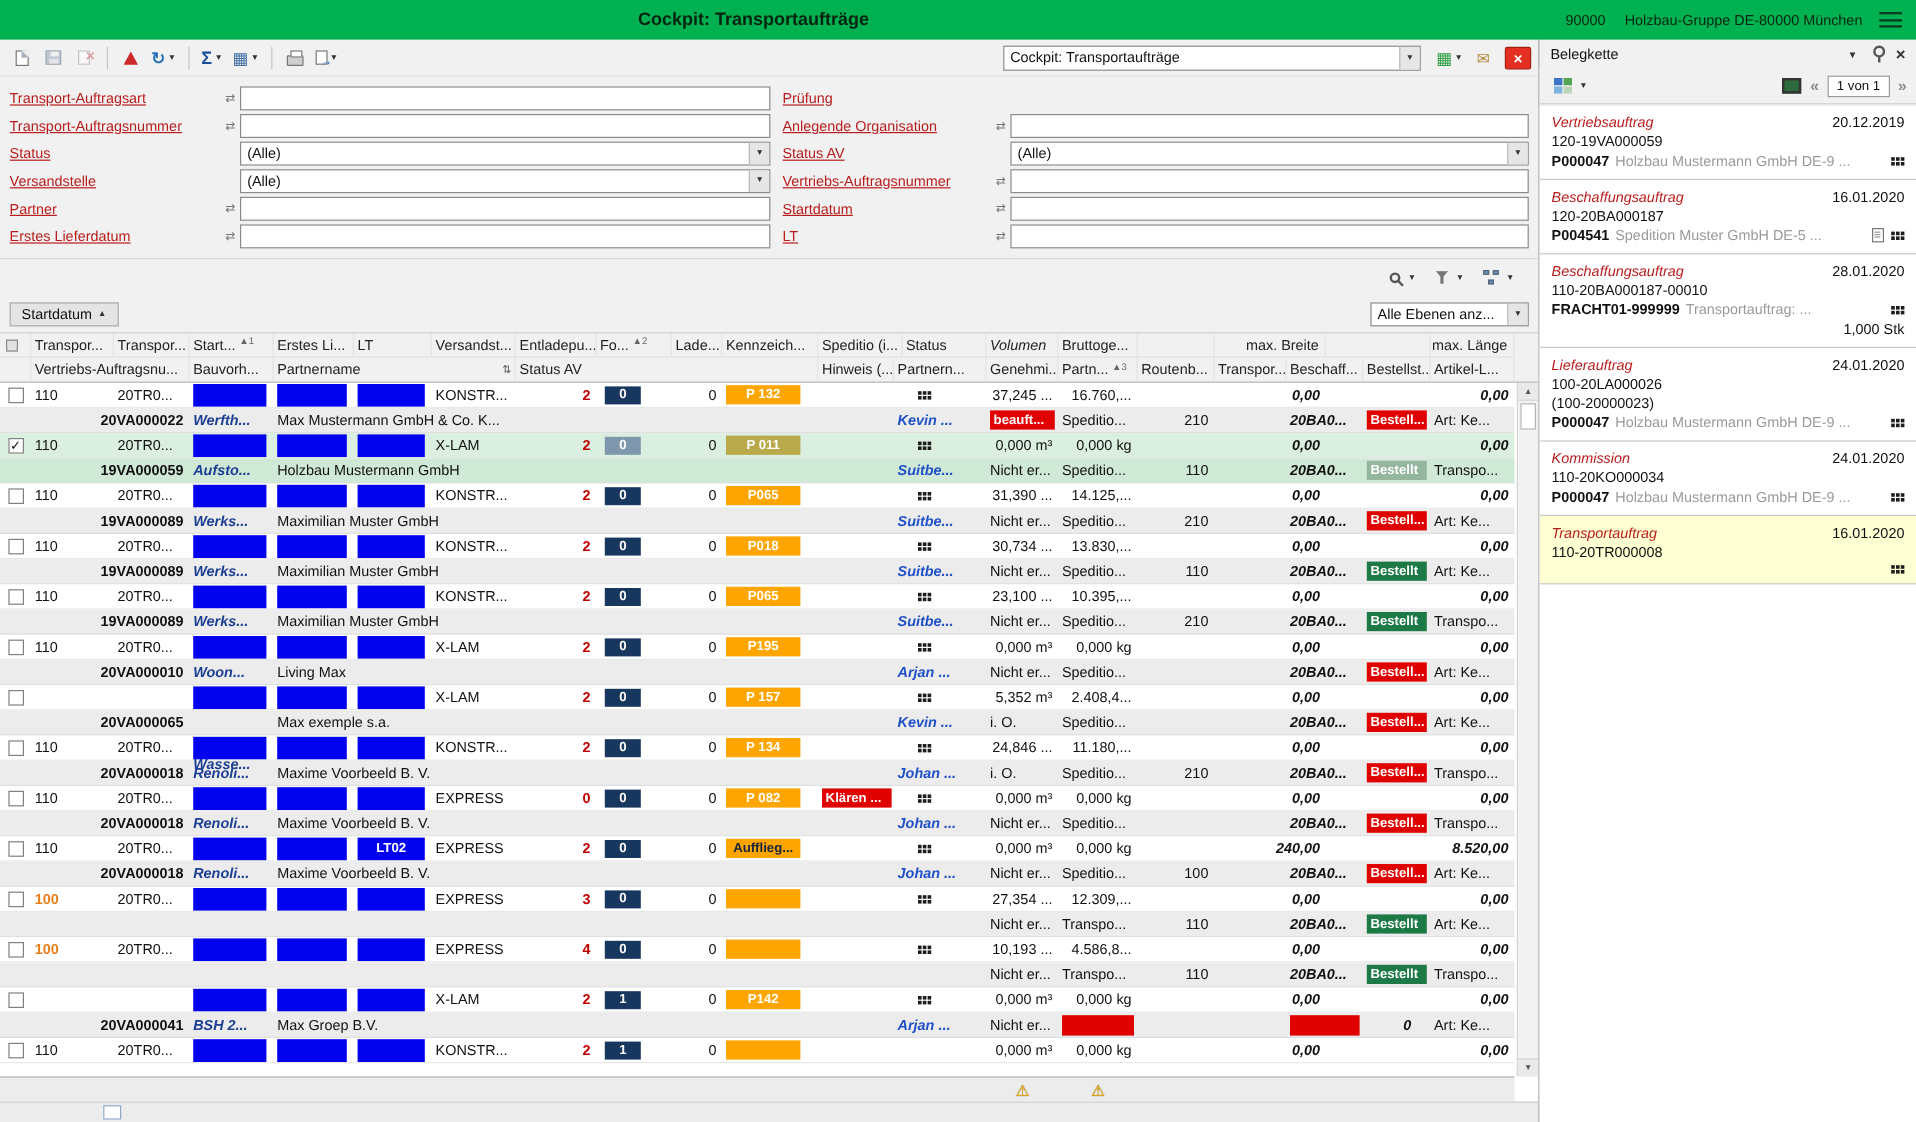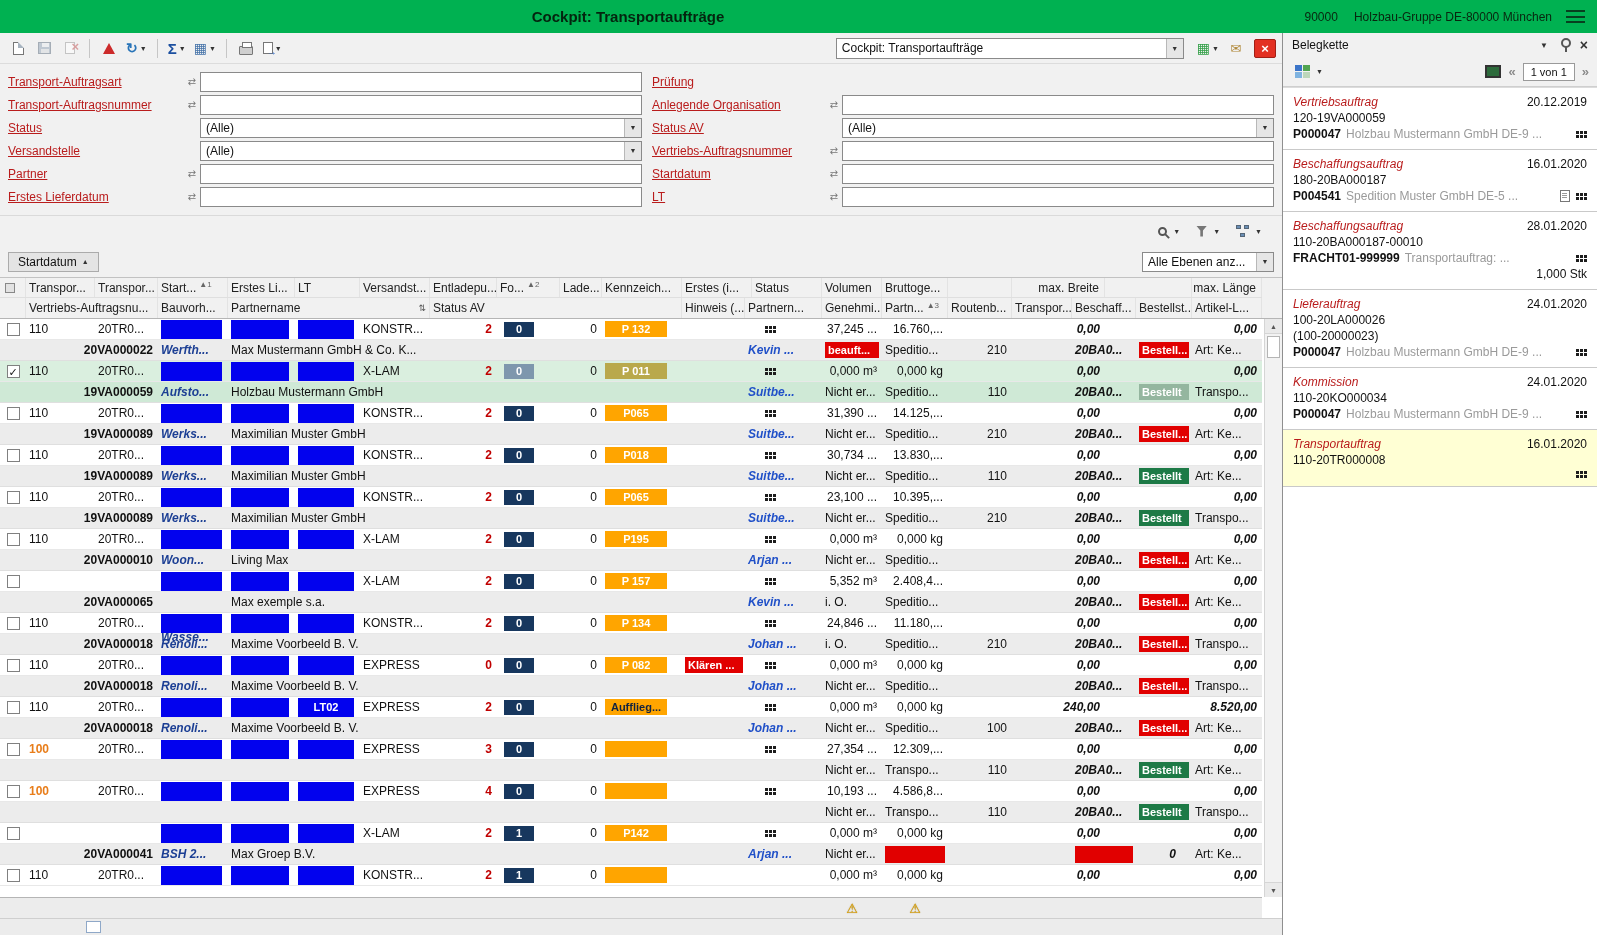--- a/index.html
+++ b/index.html
@@ -372,26 +372,26 @@
                 <span>Fo...</span>
                 <div class="sortmark">▲2</div>
               </div>
               <div class="cell hcell" style="flex: 0 0 42px; width: 42px;">
                 <span>Lade...</span>
               </div>
               <div class="cell hcell" style="flex: 0 0 80px; width: 80px;">
                 <span>Kennzeich...</span>
               </div>
               <div class="cell hcell" style="flex: 0 0 70px; width: 70px;">
-                <span>Erstes (i...</span>
+                <span>Speditio (i...</span>
               </div>
               <div class="cell hcell" style="flex: 0 0 70px; width: 70px;">
                 <span>Status</span>
               </div>
-              <div class="cell hcell" style="flex: 0 0 60px; width: 60px;">
+              <div class="cell hcell" style="flex: 0 0 60px; width: 60px; font-style: italic;">
                 <span>Volumen</span>
               </div>
               <div class="cell hcell" style="flex: 0 0 66px; width: 66px;">
                 <span>Bruttoge...</span>
               </div>
               <div class="cell hcell" style="flex: 0 0 64px; width: 64px;">
                 <span></span>
               </div>
               <div class="cell hcell num" style="flex: 0 0 93px; width: 93px;">
                 <span>max. Breite</span>
@@ -1356,21 +1356,21 @@
                   <i></i>
                 </div>
               </div>
             </div>
           </div>
           <div class="card">
             <div class="l1">
               <div class="ctype">Beschaffungsauftrag</div>
               <div class="cdate">16.01.2020</div>
             </div>
-            <div class="l2">180-20BA000187</div>
+            <div class="l2">120-20BA000187</div>
             <div class="l3">
               <div class="code">P004541</div>
               <div class="pname">Spedition Muster GmbH DE-5 ...</div>
               <div class="cicons">
                 <div class="ic-doc"></div>
                 <div class="ic-dots">
                   <i></i>
                   <i></i>
                   <i></i>
                   <i></i>

